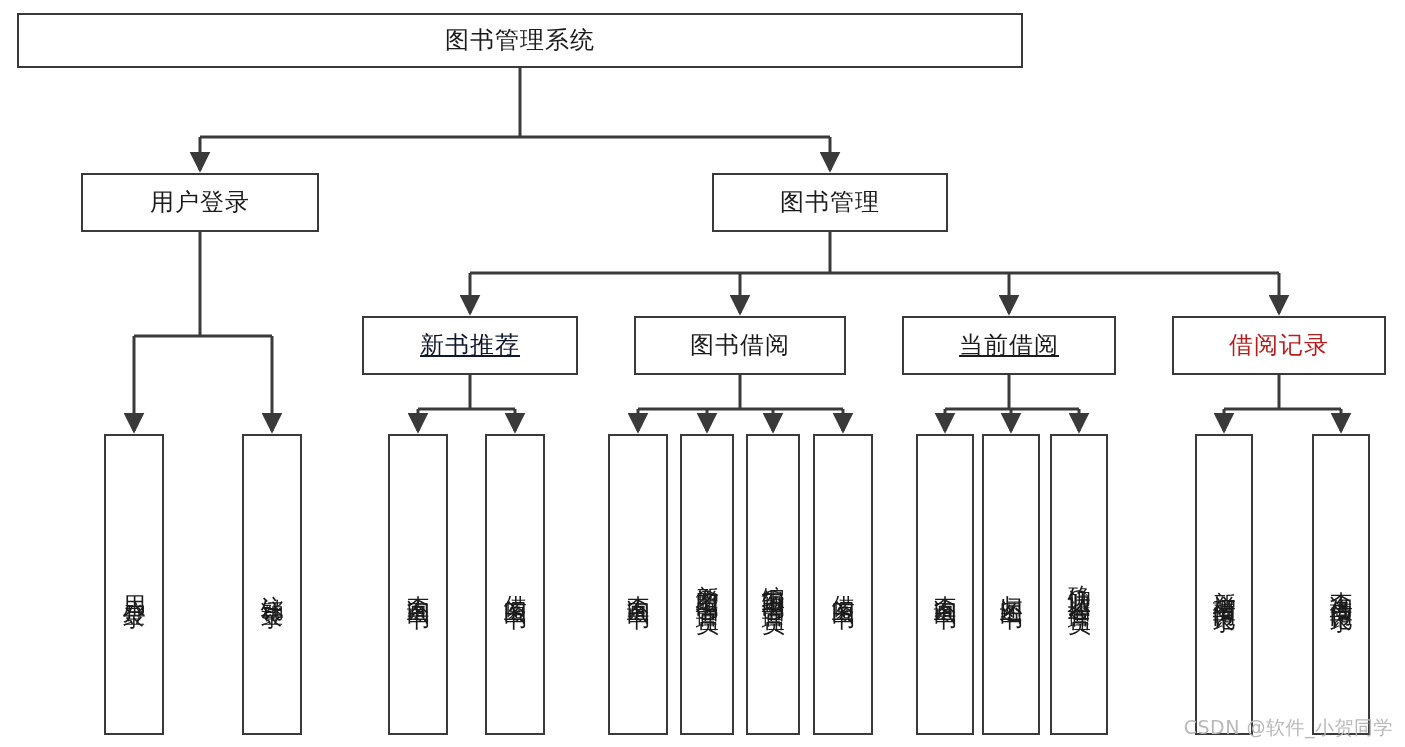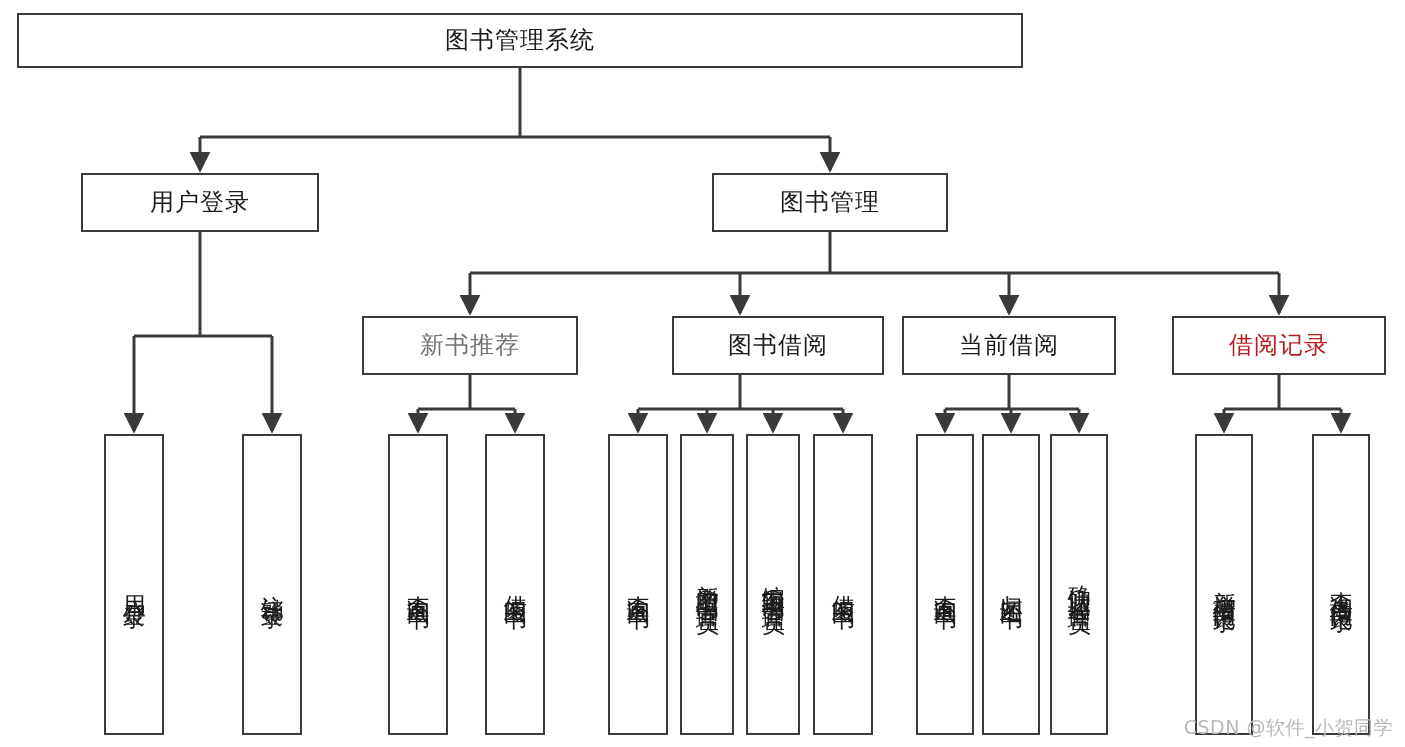--- a/index.html
+++ b/index.html
@@ -119,23 +119,23 @@
       <path d="M 1224 409 L 1224 431" marker-end="url(#arrow)"></path>
       <path d="M 1341 409 L 1341 431" marker-end="url(#arrow)"></path>
     </g>
   </svg>
 
   <div class="node horiz" style="left: 17px; top: 13px; width: 1006px; height: 55px; border-color: rgb(58, 58, 58); background: rgb(255, 255, 255); color: rgb(27, 27, 27);">图书管理系统</div>
 
   <div class="node horiz" style="left: 81px; top: 173px; width: 238px; height: 59px; border-color: rgb(58, 58, 58); background: rgb(255, 255, 255); color: rgb(27, 27, 27);">用户登录</div>
   <div class="node horiz" style="left: 712px; top: 173px; width: 236px; height: 59px; border-color: rgb(58, 58, 58); background: rgb(255, 255, 255); color: rgb(27, 27, 27);">图书管理</div>
 
-  <div class="node horiz" style="left: 362px; top: 316px; width: 216px; height: 59px; border-color: rgb(58, 58, 58); background: rgb(255, 255, 255); color: #737373;">新书推荐</div>
-  <div class="node horiz" style="left: 634px; top: 316px; width: 212px; height: 59px; border-color: rgb(58, 58, 58); background: rgb(255, 255, 255); color: rgb(27, 27, 27); margin-left: 38px;">图书借阅</div>
-  <div class="node horiz" style="left: 902px; top: 316px; width: 214px; height: 59px; border-color: rgb(58, 58, 58); background: rgb(255, 255, 255); color: rgb(27, 27, 27);">当前借阅</div>
+  <div class="node horiz" style="left: 362px; top: 316px; width: 216px; height: 59px; border-color: rgb(58, 58, 58); background: rgb(255, 255, 255); color: #0f172a; text-decoration: underline;">新书推荐</div>
+  <div class="node horiz" style="left: 634px; top: 316px; width: 212px; height: 59px; border-color: rgb(58, 58, 58); background: rgb(255, 255, 255); color: rgb(27, 27, 27);">图书借阅</div>
+  <div class="node horiz" style="left: 902px; top: 316px; width: 214px; height: 59px; border-color: rgb(58, 58, 58); background: rgb(255, 255, 255); color: rgb(27, 27, 27); text-decoration: underline;">当前借阅</div>
   <div class="node horiz" style="left: 1172px; top: 316px; width: 214px; height: 59px; border-color: rgb(58, 58, 58); background: rgb(255, 255, 255); color: #b91c1c;">借阅记录</div>
 
   <div class="node vert" style="left: 104px; top: 434px; width: 60px; height: 301px; border-color: rgb(58, 58, 58); background: rgb(255, 255, 255); color: rgb(27, 27, 27);">用户登录</div>
   <div class="node vert" style="left: 242px; top: 434px; width: 60px; height: 301px; border-color: rgb(58, 58, 58); background: rgb(255, 255, 255); color: rgb(27, 27, 27);">注销登录</div>
   <div class="node vert" style="left: 388px; top: 434px; width: 60px; height: 301px; border-color: rgb(58, 58, 58); background: rgb(255, 255, 255); color: rgb(27, 27, 27);">查询图书</div>
   <div class="node vert" style="left: 485px; top: 434px; width: 60px; height: 301px; border-color: rgb(58, 58, 58); background: rgb(255, 255, 255); color: rgb(27, 27, 27);">借阅图书</div>
   <div class="node vert" style="left: 608px; top: 434px; width: 60px; height: 301px; border-color: rgb(58, 58, 58); background: rgb(255, 255, 255); color: rgb(27, 27, 27);">查询图书</div>
   <div class="node vert" style="left: 680px; top: 434px; width: 54px; height: 301px; border-color: rgb(58, 58, 58); background: rgb(255, 255, 255); color: rgb(27, 27, 27);">新增图书（管理员）</div>
   <div class="node vert" style="left: 746px; top: 434px; width: 54px; height: 301px; border-color: rgb(58, 58, 58); background: rgb(255, 255, 255); color: rgb(27, 27, 27);">编辑图书（管理员）</div>
   <div class="node vert" style="left: 813px; top: 434px; width: 60px; height: 301px; border-color: rgb(58, 58, 58); background: rgb(255, 255, 255); color: rgb(27, 27, 27);">借阅图书</div>

